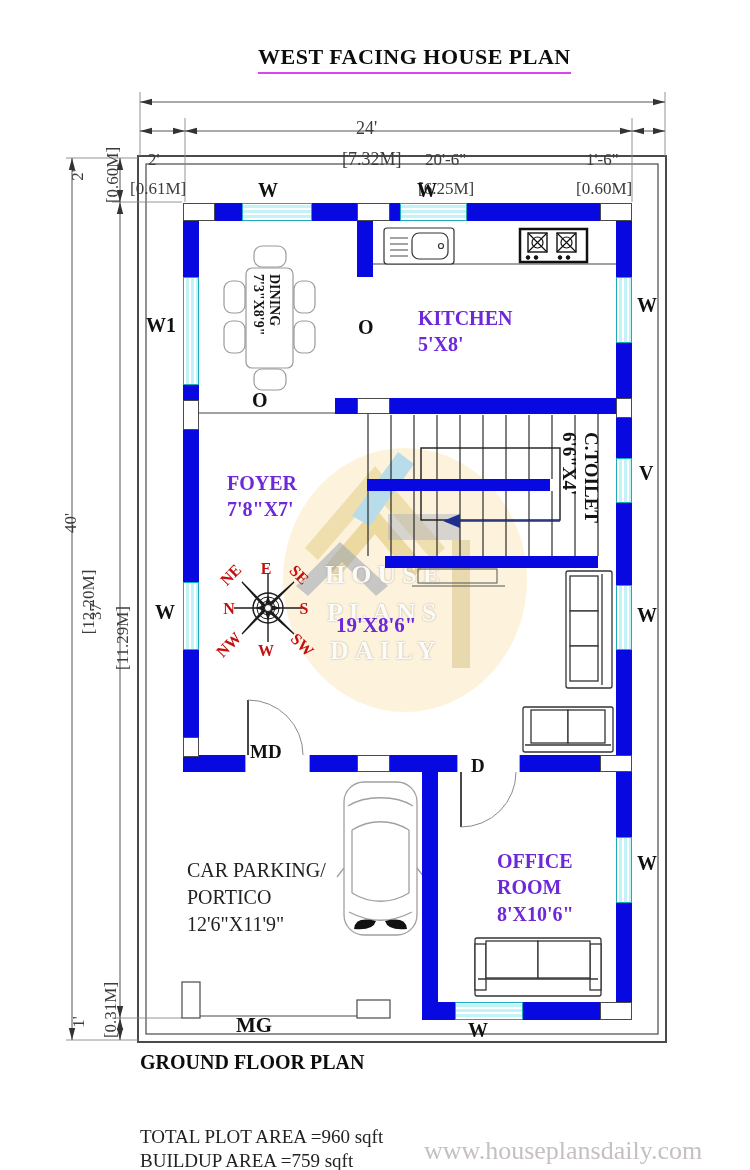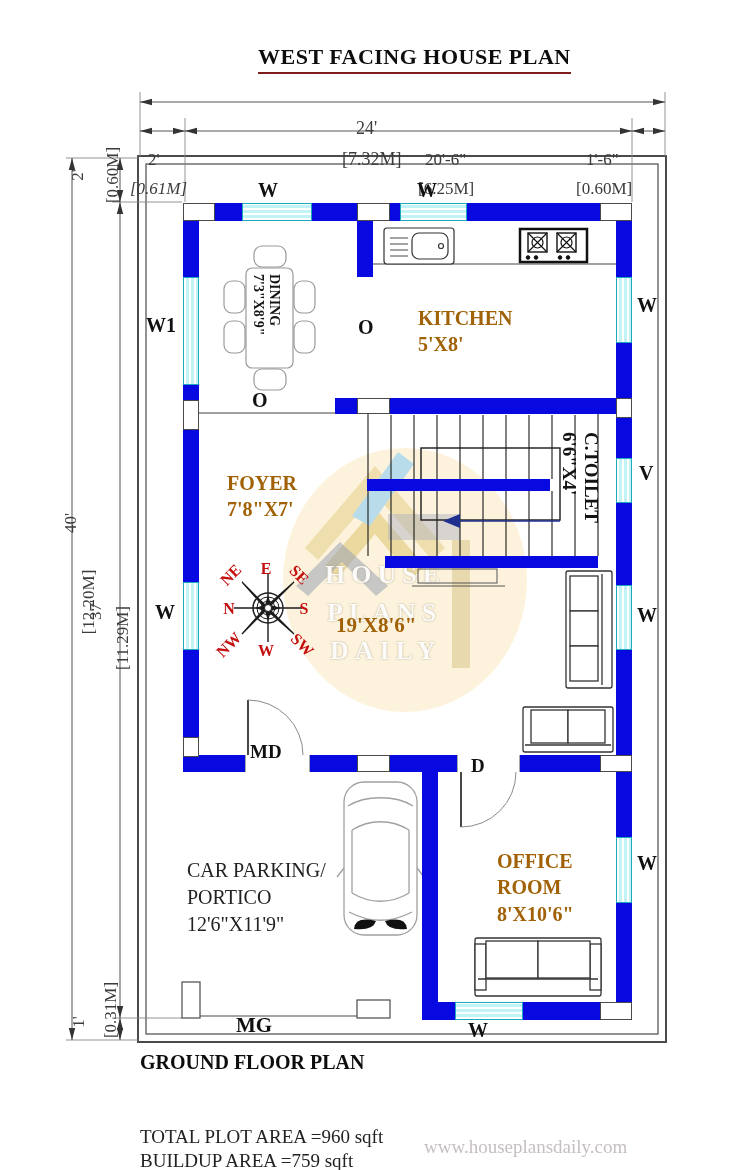--- a/index.html
+++ b/index.html
@@ -11,38 +11,38 @@
   .colblk{position:absolute;background:#fff;border:1px solid #4a4a4a;box-sizing:border-box;z-index:2;}
   .win-h{position:absolute;box-sizing:border-box;border:1px solid var(--window_border,#1fa9bd);
          background:repeating-linear-gradient(0deg,#ffffff 0 2px,var(--window_fill,#c2f3f7) 2px 5px);z-index:2;}
   .win-v{position:absolute;box-sizing:border-box;border:1px solid var(--window_border,#1fa9bd);
          background:repeating-linear-gradient(90deg,#ffffff 0 2px,var(--window_fill,#c2f3f7) 2px 5px);z-index:2;}
   
   .lbl{position:absolute;font-weight:bold;color:#111;white-space:nowrap;z-index:3;font-size:20px;line-height:1;}
   .dim{position:absolute;color:#3c3c3c;white-space:nowrap;z-index:3;font-size:17px;line-height:1;margin-top:47px;}
   .rotc{position:absolute;transform:translate(-50%,-50%) rotate(-90deg);color:#3c3c3c;
         white-space:nowrap;z-index:3;font-size:17px;line-height:1;}
-  .room{position:absolute;font-weight:bold;color:#a16207;z-index:3;font-size:20px;line-height:1.32;white-space:nowrap;}
+  .room{position:absolute;font-weight:bold;color:#6d28d9;z-index:3;font-size:20px;line-height:1.32;white-space:nowrap;}
   .room.normal{font-weight:normal;color:#222;line-height:1.35;}
   .vtext{position:absolute;writing-mode:vertical-rl;font-weight:bold;color:#141414;z-index:3;
          line-height:1.15;white-space:nowrap;}
   #title{position:absolute;left:258px;top:44px;font-size:22px;font-weight:bold;color:#0d0d0d;
-         border-bottom:2px solid #7f1d1d;padding-bottom:2px;letter-spacing:.5px;z-index:4;}
+         border-bottom:2px solid #d946ef;padding-bottom:2px;letter-spacing:.5px;z-index:4;}
   
   #wm{position:absolute;left:283px;top:448px;width:244px;height:264px;border-radius:50%;
       background:var(--watermark_bg,#fdf3dc);z-index:0;}
   .wmtext{position:absolute;font-weight:bold;letter-spacing:6px;color:rgba(255,255,255,0.95);
           text-shadow:0 0 2px rgba(160,148,120,.85);font-size:26px;z-index:0;white-space:nowrap;}
   
   .cmp{position:absolute;font-weight:bold;color:var(--compass_text,#c40f0f);font-size:16px;z-index:3;
        transform:translate(-50%,-50%);white-space:nowrap;}
   .cmp.r45{transform:translate(-50%,-50%) rotate(45deg);}
   .cmp.rm45{transform:translate(-50%,-50%) rotate(-45deg);}
   #linework{position:absolute;left:0;top:0;z-index:1;}
-  #footer-site{position:absolute;left:424px;top:1136px;font-size:19px;color:var(--website_text,#c6bfc4);z-index:3;}
+  #footer-site{position:absolute;left:424px;top:1136px;font-size:26px;color:var(--website_text,#c6bfc4);z-index:3;}
 </style>
 </head>
 <body>
 
 <div id="canvas">
 
   <div id="title">WEST FACING HOUSE PLAN</div>
 
   <div id="wm"></div>
   <svg class="abs" id="wm-logo" width="750" height="1170" style="left:0;top:0;z-index:0;" viewBox="0 0 750 1170">
@@ -249,21 +249,21 @@
   <div class="wall" style="left:422px;top:1002px;width:33px;height:18px;"></div>
   <div class="win-h" style="left:455px;top:1002px;width:68px;height:18px;"></div>
   <div class="wall" style="left:523px;top:1002px;width:77px;height:18px;"></div>
   <div class="colblk" style="left:600px;top:1002px;width:32px;height:18px;"></div>
 
   <div class="dim" style="left:356px;top:72px;font-size:18px;">24'</div>
   <div class="dim" style="left:342px;top:103px;font-size:18px;">[7.32M]</div>
   <div class="dim" style="left:148px;top:104px;">2'</div>
   <div class="dim" style="left:425px;top:104px;">20'-6"</div>
   <div class="dim" style="left:586px;top:104px;">1'-6"</div>
-  <div class="dim" style="left:130px;top:133px;font-style:italic;">[0.61M]</div>
+  <div class="dim" style="left:130px;top:133px;">[0.61M]</div>
   <div class="dim" style="left:418px;top:133px;">[6.25M]</div>
   <div class="dim" style="left:576px;top:133px;">[0.60M]</div>
 
   <div class="rotc" style="left:70px;top:523px;">40'</div>
   <div class="rotc" style="left:88px;top:602px;">[12.20M]</div>
   <div class="rotc" style="left:77px;top:175px;">2'</div>
   <div class="rotc" style="left:112px;top:175px;">[0.60M]</div>
   <div class="rotc" style="left:95px;top:610px;">37'</div>
   <div class="rotc" style="left:122px;top:638px;">[11.29M]</div>
   <div class="rotc" style="left:78px;top:1022px;">1'</div>

